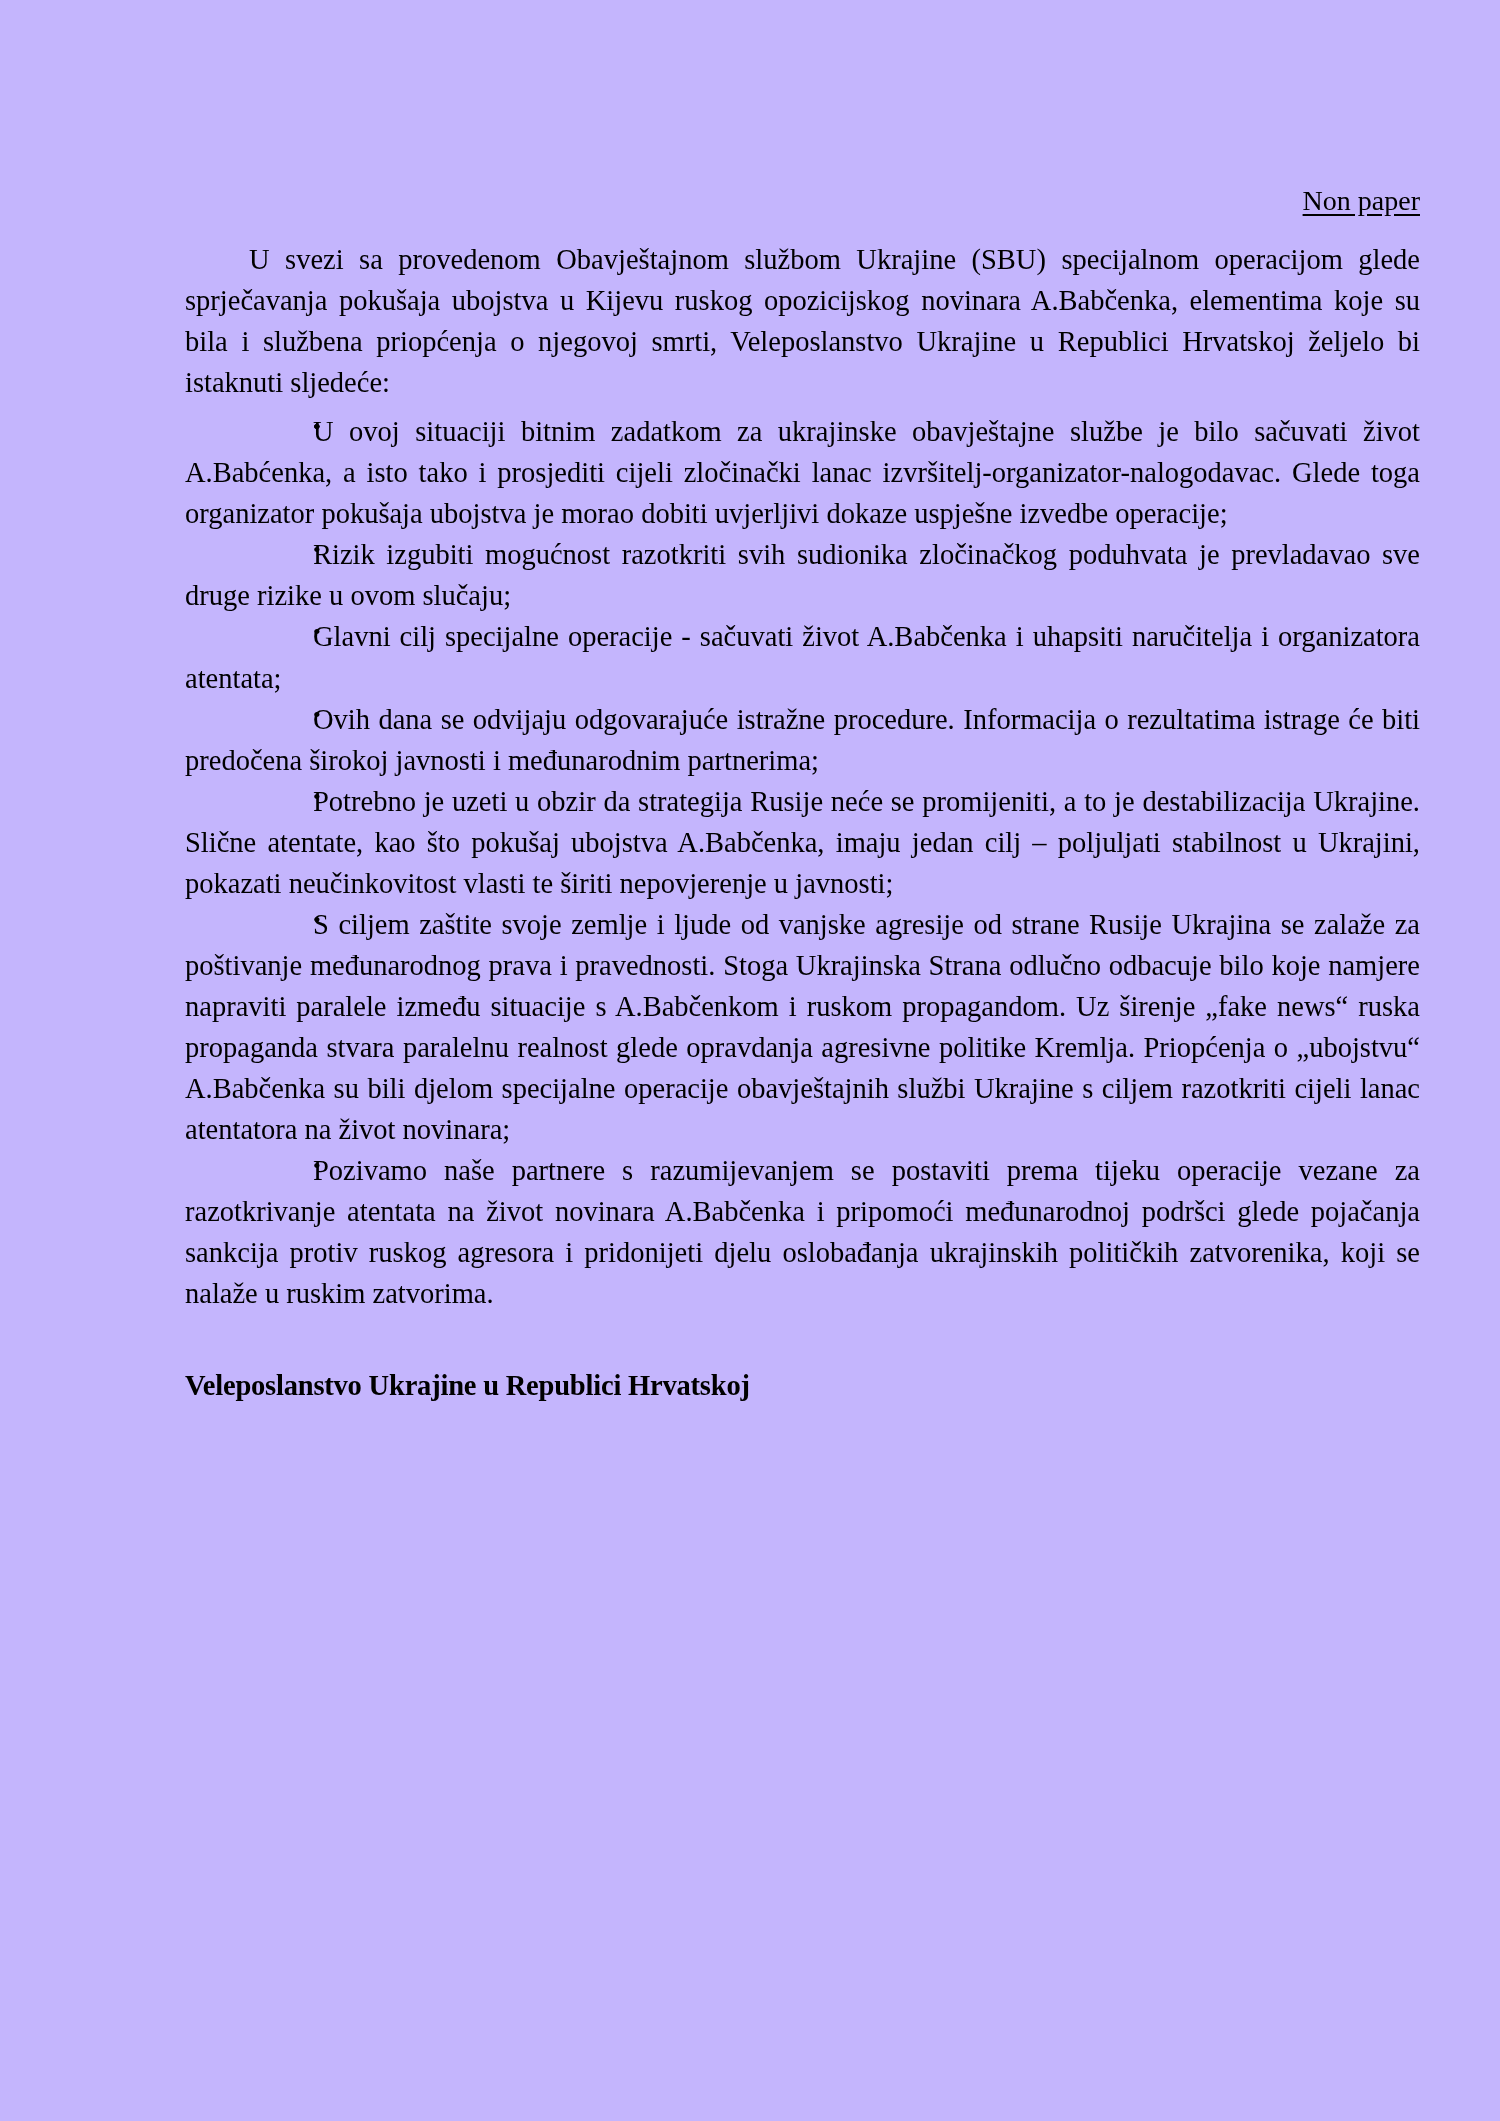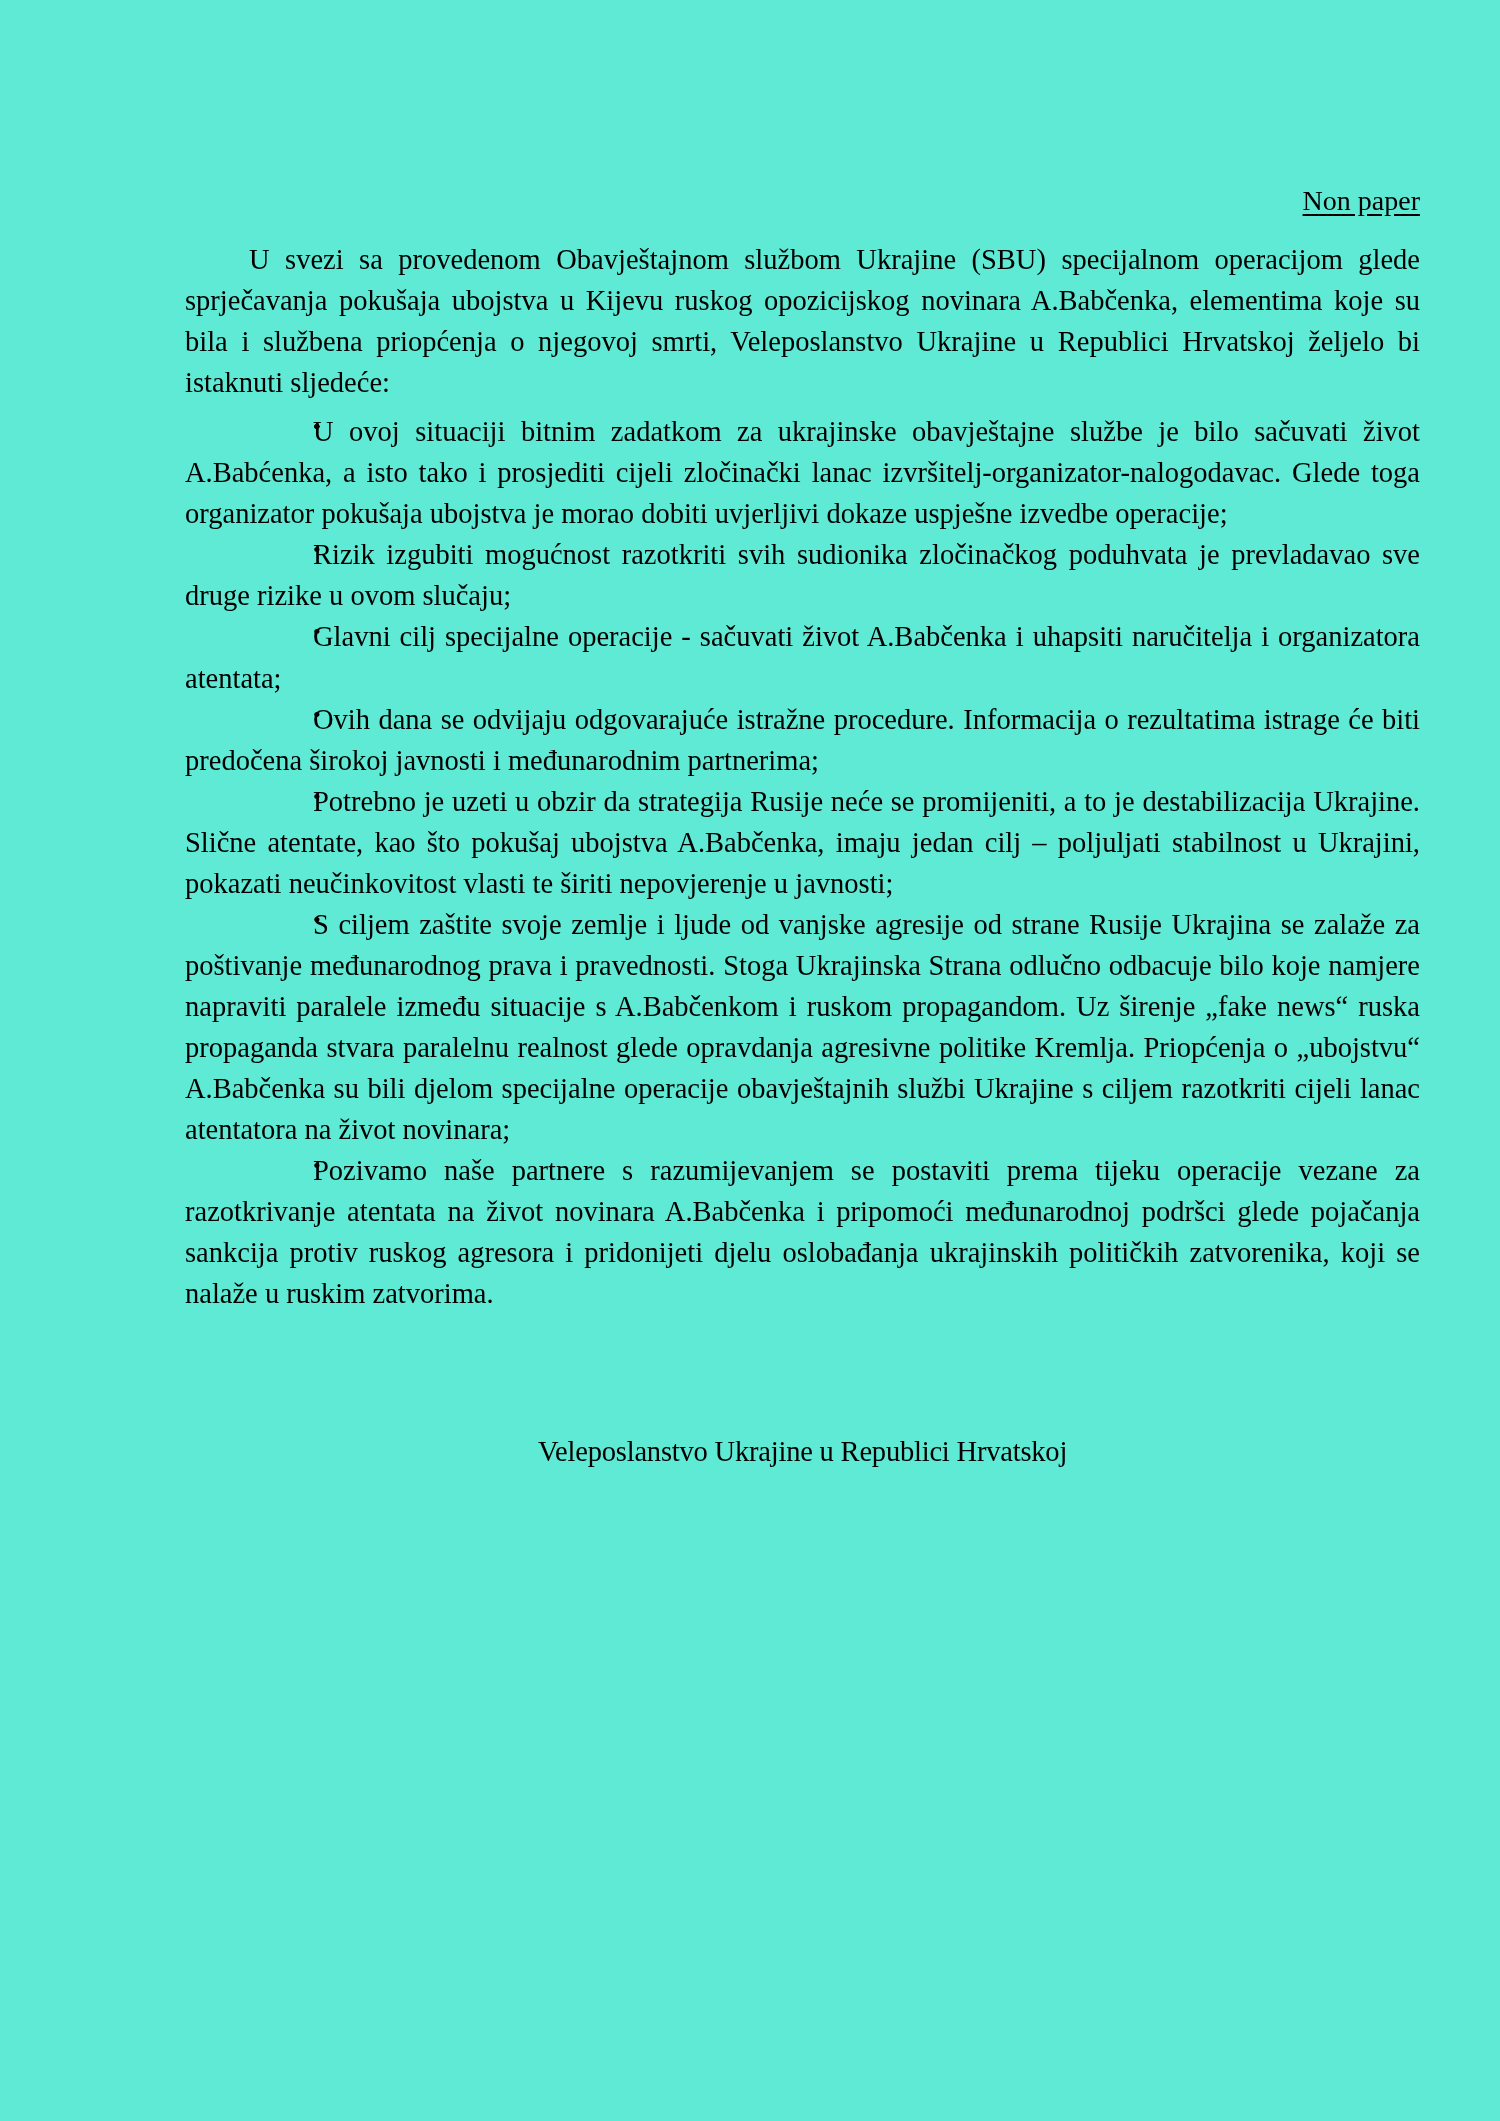--- a/index.html
+++ b/index.html
@@ -8,21 +8,21 @@
     background: #ffffff;
   }
   body {
     font-family: "Liberation Serif", "DejaVu Serif", serif;
     color: #000000;
   }
   .page {
     position: relative;
     width: 1500px;
     height: 2121px;
-    background: #5eead4;
+    background: #c4b5fd;
     box-sizing: border-box;
     padding: 185px 80px 15px 185px;
     overflow: hidden;
   }
   .doc-header {
     text-align: right;
     padding-right: 0;
     margin: 0 0 22px 0;
   }
   .doc-header .label {
@@ -63,24 +63,24 @@
     left: 128px;
     top: 0;
     font-size: 22px;
     line-height: 1.44;
     text-indent: 0;
   }
   li.bullet .btext {
     display: inline;
   }
   .signature {
-    margin-top: 118px;
-    text-align: center;
+    margin-top: 52px;
+    text-align: left;
     font-size: 28.5px;
-    font-weight: normal;
+    font-weight: bold;
     line-height: 1.4;
     letter-spacing: -0.2px;
   }
 </style>
 </head>
 <body>
 
 <div class="page">
 
   <div class="doc-header">

